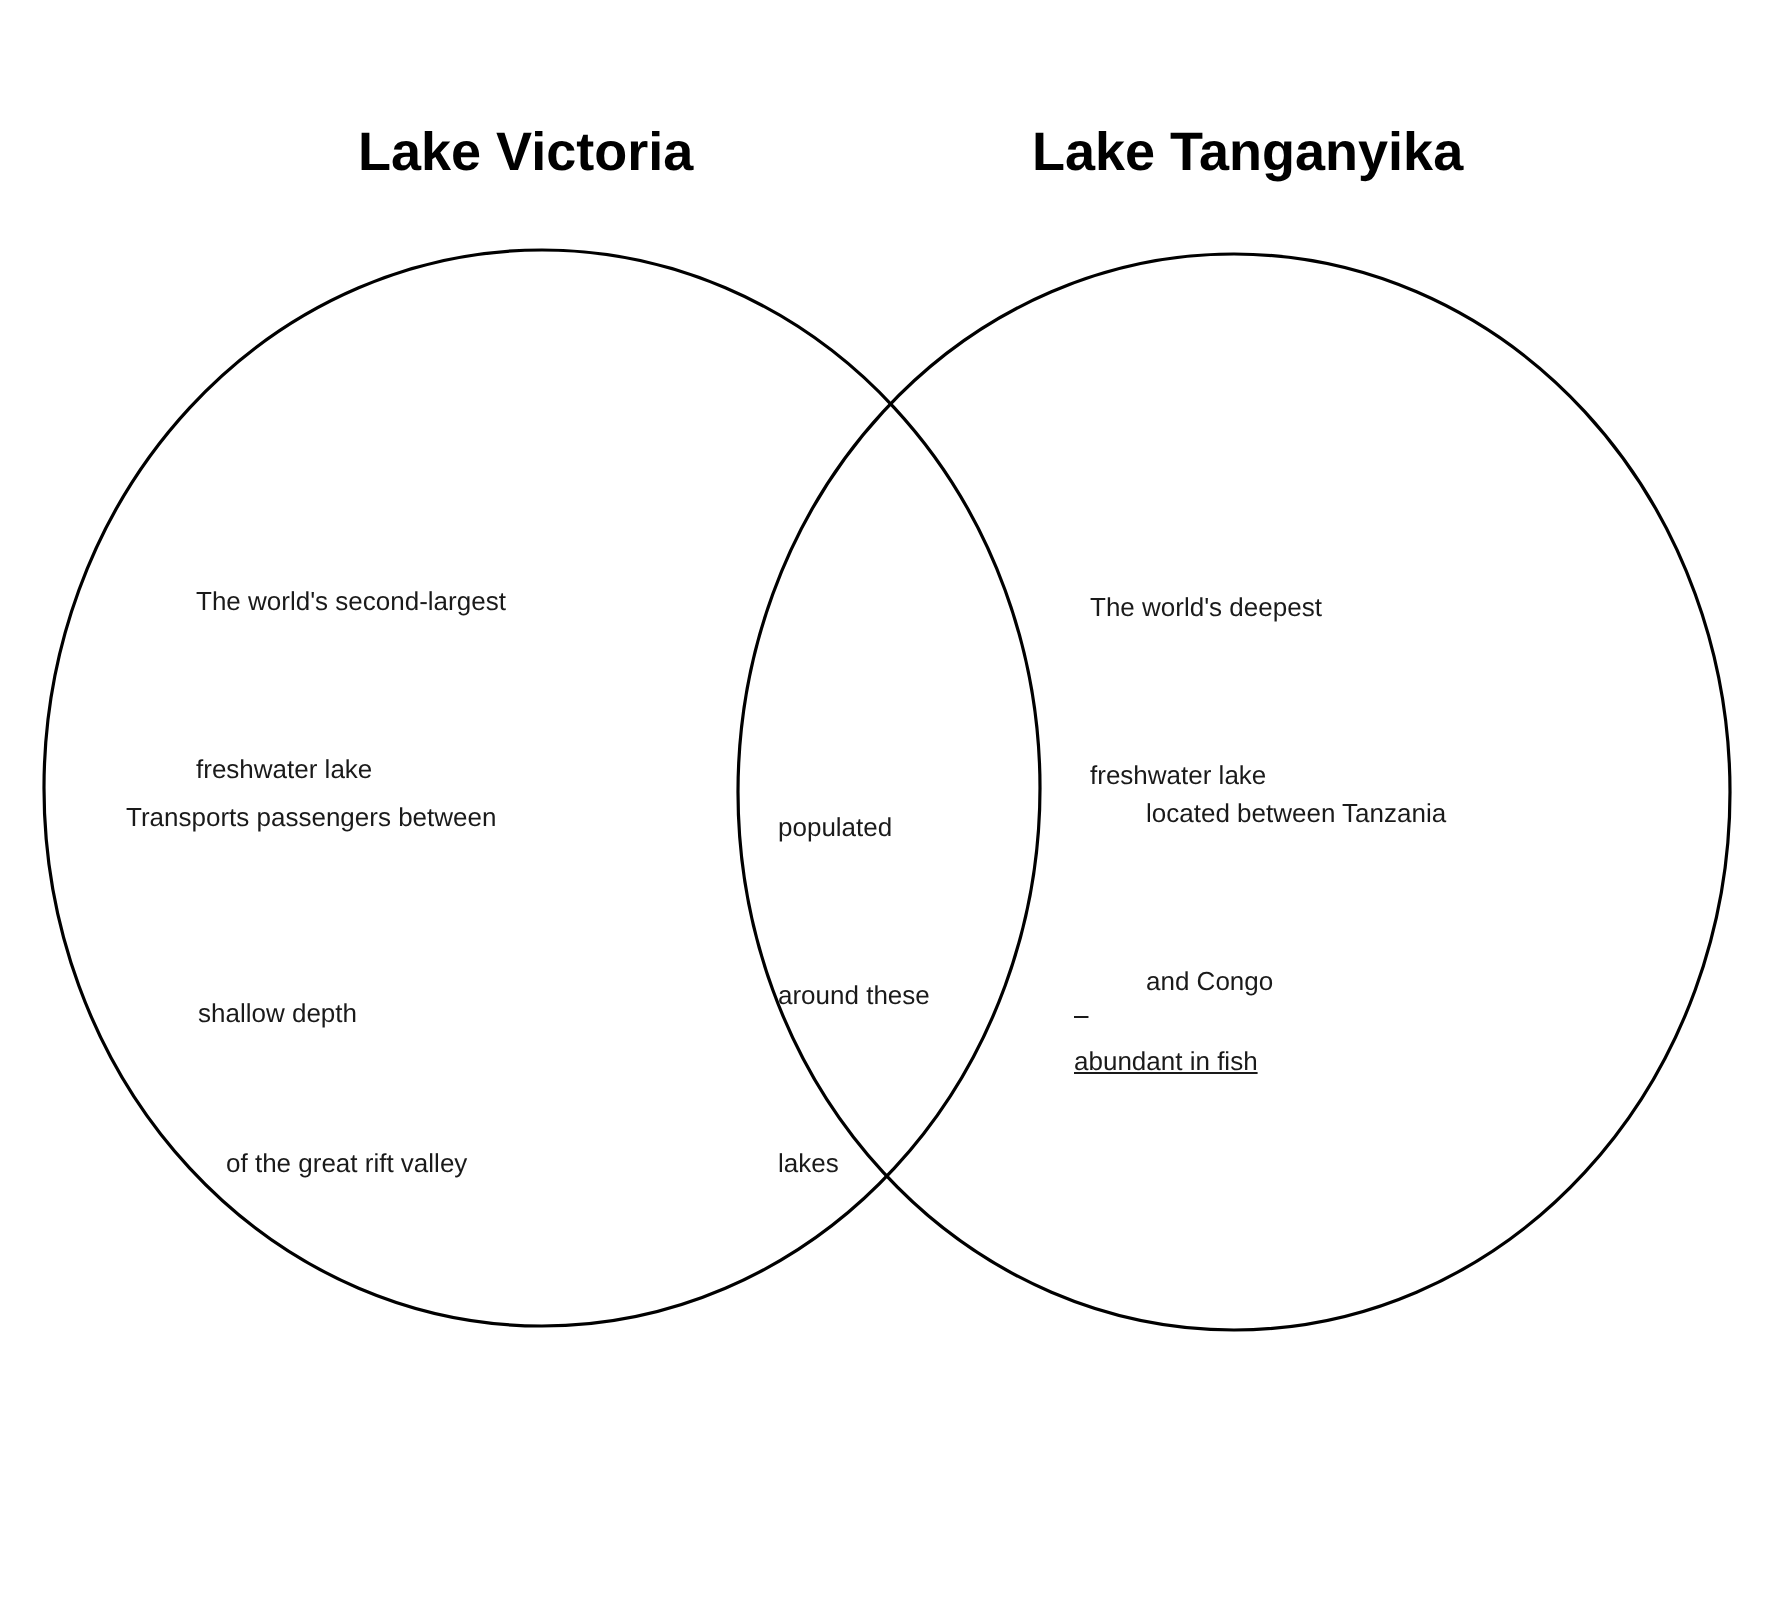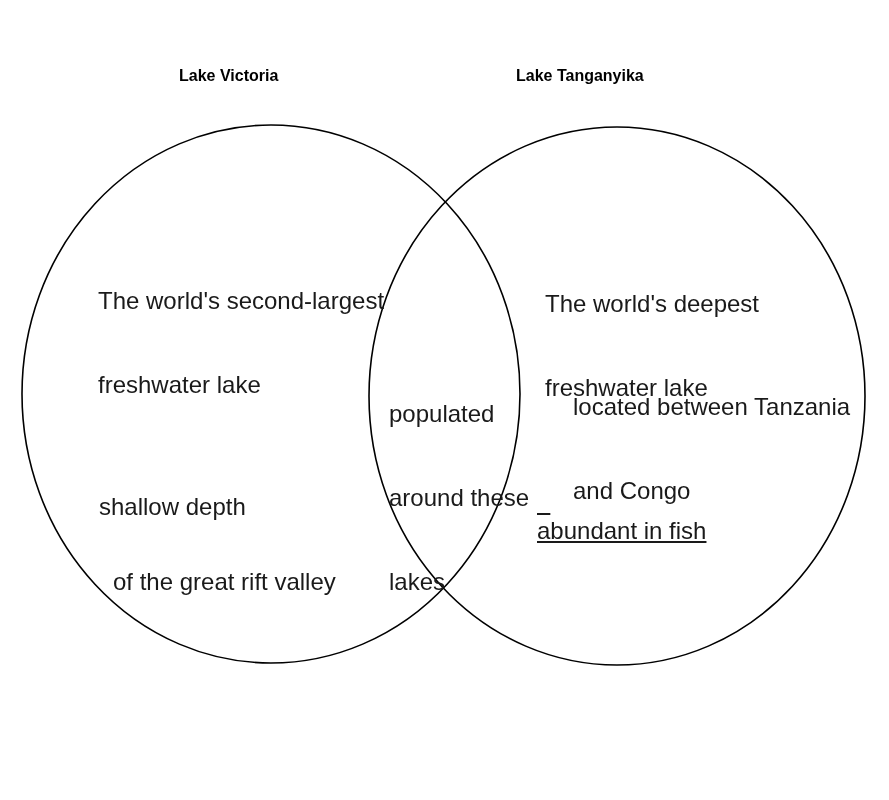--- a/index.html
+++ b/index.html
@@ -18,29 +18,29 @@
     .venn-svg {
       position: absolute;
       left: 0;
       top: 0;
       width: 889px;
       height: 800px;
     }
     .set-title {
       position: absolute;
       font-weight: bold;
-      font-size: 16px;
+      font-size: 27px;
       line-height: 26px;
       color: #000000;
       white-space: nowrap;
       text-align: center;
     }
     .item {
       position: absolute;
-      font-size: 24px;
+      font-size: 13px;
       line-height: 28px;
       color: #1a1a1a;
       white-space: pre;
     }
   </style>
 </head>
 <body>
 
 <svg class="venn-svg" viewBox="0 0 889 800" xmlns="http://www.w3.org/2000/svg">
   <ellipse cx="271" cy="394" rx="249" ry="269" fill="none" stroke="#000000" stroke-width="1.6"></ellipse>
@@ -48,20 +48,21 @@
 </svg>
 
 <div class="set-title" style="left:179px; top:63px;">Lake Victoria</div>
 <div class="set-title" style="left:516px; top:63px;">Lake Tanganyika</div>
 
 <div class="item" style="left:98px; top:231px;">
   <div>The world's second-largest</div>
   <div>freshwater lake</div>
 </div>
 <div class="item" style="left:63px; top:339px;">
+  <div>Transports passengers between</div>
 </div>
 <div class="item" style="left:99px; top:437px;">
   <div>shallow depth</div>
 </div>
 <div class="item" style="left:113px; top:512px;">
   <div>of the great rift valley</div>
 </div>
 
 <div class="item" style="left:389px; top:344px;">
   <div>populated</div>

